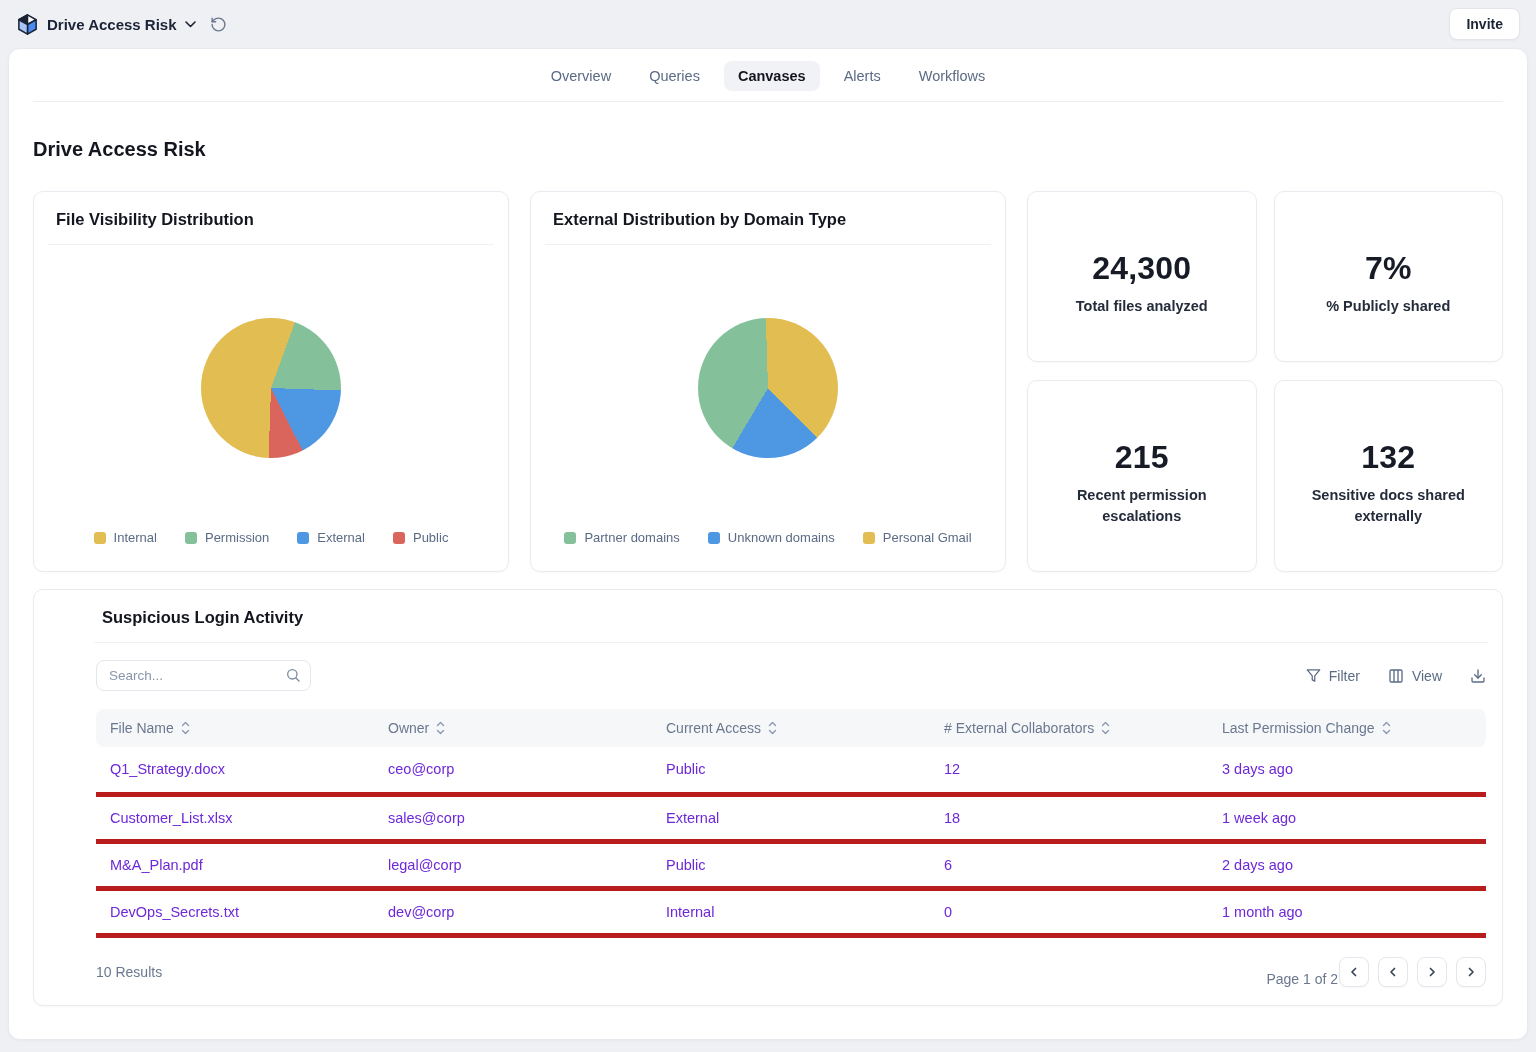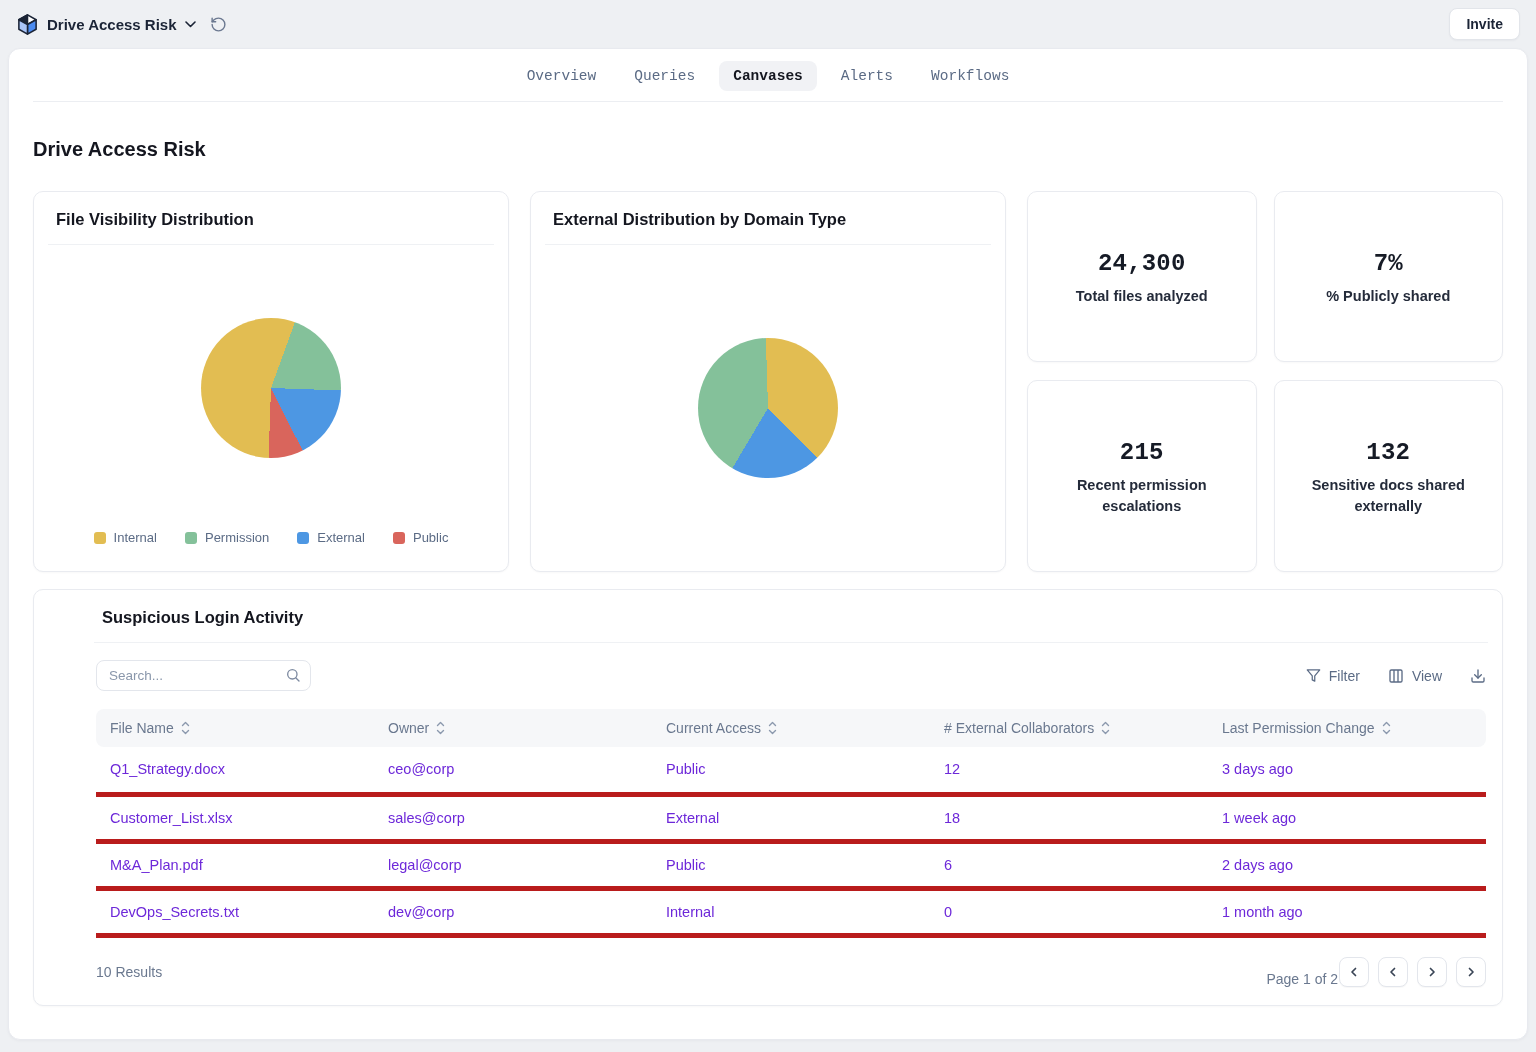--- a/index.html
+++ b/index.html
@@ -16,40 +16,40 @@
   .workspace-title { font-size: 15px; font-weight: 700; color: #1b2436; }
   .icon-btn { background: none; border: none; display: flex; align-items: center; cursor: pointer; padding: 4px; }
   .invite-btn { background: #fff; border: 1px solid #e2e5ea; border-radius: 8px; padding: 7px 16px;
     font-size: 14px; font-weight: 700; color: #1b2436; cursor: pointer; box-shadow: 0 1px 2px rgba(16,24,40,.04);
     font-family: "Liberation Sans", sans-serif; }
   
   .panel { margin: 0 8px; height: 992px; background: #fff; border: 1px solid #e8eaef; border-radius: 12px;
     box-shadow: 0 1px 3px rgba(16,24,40,.04); overflow: hidden; }
   .tabs { display: flex; justify-content: center; gap: 10px; padding: 12px 0 10px; }
   .tab { border: none; background: transparent; font-size: 14.5px; color: #5b6b85; padding: 7px 14px;
-    border-radius: 8px; cursor: pointer; font-family: Liberation Mono, monospace; }
+    border-radius: 8px; cursor: pointer; font-family: Liberation Sans, sans-serif; }
   .tab.active { background: #f1f2f5; color: #14161f; font-weight: 700; }
   .tabs-divider { height: 1px; background: #eceef2; margin: 0 24px; }
   .content { padding: 0 24px; }
   .page-title { font-size: 20px; font-weight: 700; color: #14161f; margin: 36px 0 30px; }
   
   .cards-row { display: grid; grid-template-columns: 1fr 1fr 1fr; gap: 21px; height: 381px; }
   .card { background: #fff; border: 1px solid #e9ebf0; border-radius: 10px; box-shadow: 0 1px 2px rgba(16,24,40,.03); }
   .chart-card { display: flex; flex-direction: column; }
   .card-title { font-size: 16.5px; font-weight: 700; color: #14161f; padding: 18px 22px 15px; }
   .card-divider { height: 1px; background: #eff1f4; margin: 0 14px; }
   .pie-wrap { flex: 1; display: flex; align-items: center; justify-content: center; }
   .pie { width: 140px; height: 140px; border-radius: 50%; }
   .legend { display: flex; justify-content: center; gap: 28px; padding-bottom: 26px; }
   .legend-item { display: flex; align-items: center; gap: 8px; font-size: 13px; color: #5b6b85; }
   .swatch { width: 12px; height: 12px; border-radius: 3px; display: inline-block; }
   
   .stats-grid { display: grid; grid-template-columns: 1fr 1fr; gap: 18px 17px; }
   .stat-card { display: flex; flex-direction: column; align-items: center; padding: 58px 20px 0; text-align: center; }
-  .stat-value { font-size: 24px; font-weight: 700; color: #161b26; letter-spacing: .2px; font-family: Liberation Mono, monospace; }
+  .stat-value { font-size: 32px; font-weight: 700; color: #161b26; letter-spacing: .2px; }
   .stat-label { font-size: 14.5px; font-weight: 700; color: #242b3a; margin-top: 9px; line-height: 1.45; }
   
   .table-card { margin-top: 17px; padding-left: 46px; }
   .toolbar { display: flex; justify-content: space-between; align-items: center; padding: 17px 16px 13px; }
   .search-box { position: relative; }
   .search-box input { width: 215px; height: 31px; border: 1px solid #e3e6ec; border-radius: 8px;
     padding: 0 32px 0 12px; font-size: 13.5px; color: #3a4556; outline: none; font-family: "Liberation Sans", sans-serif; }
   .search-box input::placeholder { color: #8a97ab; }
   .search-icon { position: absolute; right: 10px; top: 7px; }
   .toolbar-actions { display: flex; align-items: center; gap: 28px; }
@@ -143,20 +143,34 @@
             </div>
           </div>
       </section>
 
       <section class="card chart-card">
         <h2 class="card-title">External Distribution by Domain Type</h2>
         <div class="card-divider"></div>
         <div class="pie-wrap">
           <div class="pie" id="pie-1" style="background: conic-gradient(from 135deg, rgb(77, 151, 227) 0deg, rgb(77, 151, 227) 75.6deg, rgb(132, 193, 154) 75.6deg, rgb(132, 193, 154) 223.2deg, rgb(226, 189, 82) 223.2deg, rgb(226, 189, 82) 360deg);"></div>
         </div>
+        <div class="legend" id="legend-1">
+            <div class="legend-item">
+              <span class="swatch" style="background: rgb(132, 193, 154);"></span>
+              <span>Partner domains</span>
+            </div>
+            <div class="legend-item">
+              <span class="swatch" style="background: rgb(77, 151, 227);"></span>
+              <span>Unknown domains</span>
+            </div>
+            <div class="legend-item">
+              <span class="swatch" style="background: rgb(226, 189, 82);"></span>
+              <span>Personal Gmail</span>
+            </div>
+          </div>
       </section>
 
       <div class="stats-grid" id="stats-grid">
           <div class="card stat-card">
             <div class="stat-value">24,300</div>
             <div class="stat-label">Total files analyzed</div>
           </div>
           <div class="card stat-card">
             <div class="stat-value">7%</div>
             <div class="stat-label">% Publicly shared</div>

